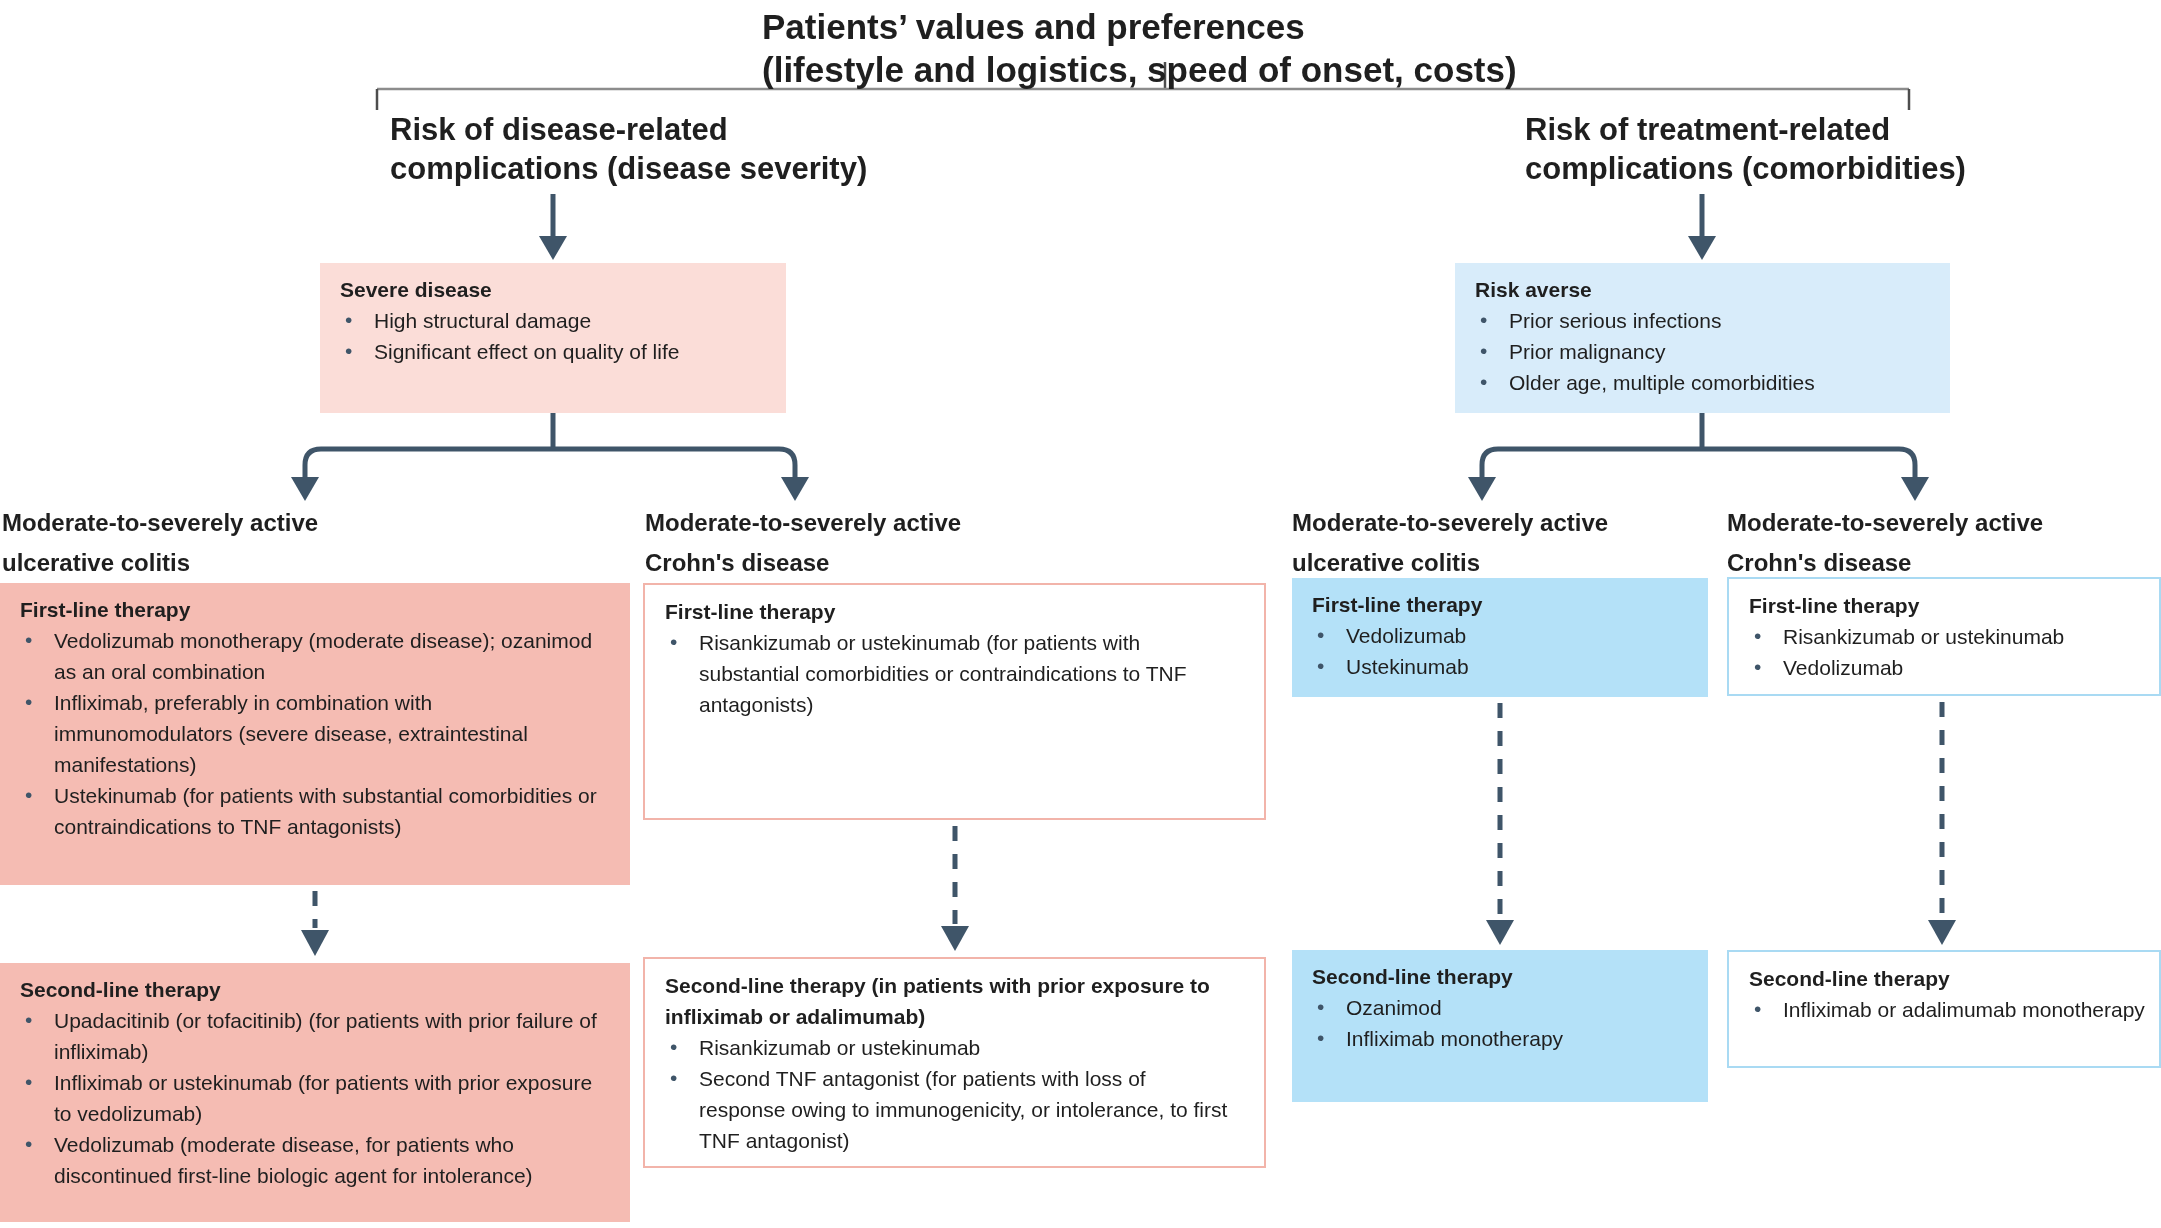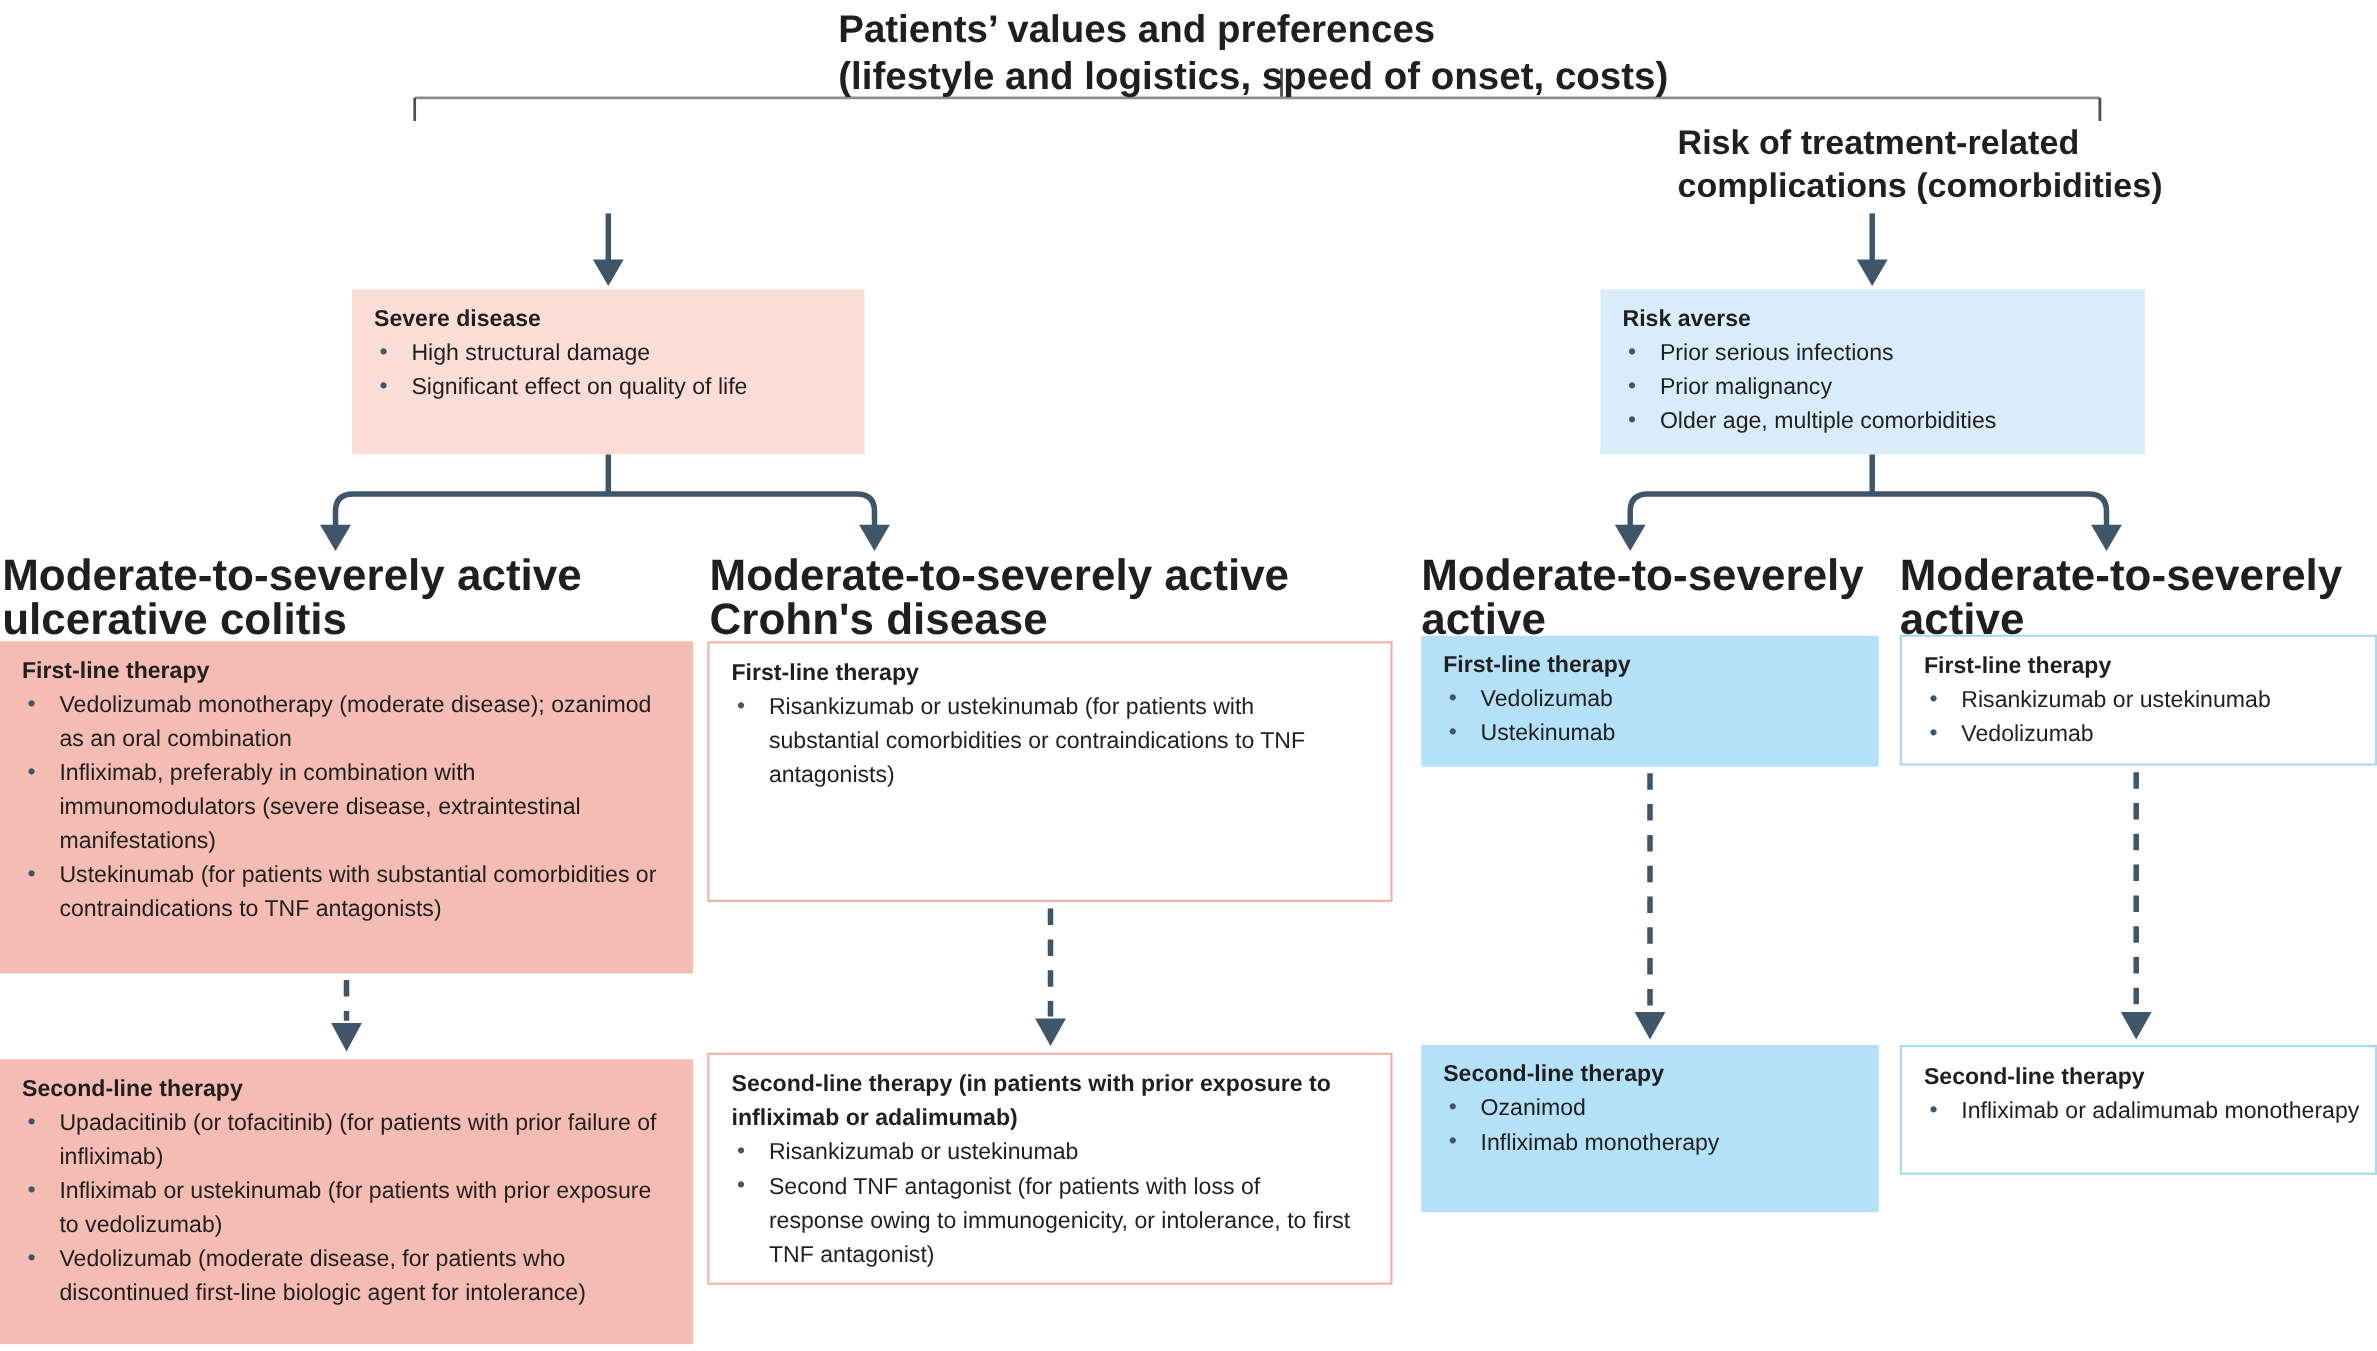--- a/index.html
+++ b/index.html
@@ -2,21 +2,21 @@
 <html style="--navy: #3f5569; --ink: #1f1f1f; --pink-solid: #f5bcb3; --pink-light: #fbddd8; --pink-border: #f2b4aa; --blue-solid: #b4e1f8; --blue-light: #d8ecfa; --blue-border: #a9daf3; --bracket-gray: #8c8c8c;"><head>
 <meta charset="utf-8">
 <style>
   html,body{margin:0;padding:0;background:#ffffff;}
   body{font-family:"Liberation Sans", sans-serif; color:var(--ink,#1f1f1f);}
   .canvas{position:relative;width:2161px;height:1228px;overflow:hidden;background:#fff;}
   .abs{position:absolute;}
   .pre{white-space:pre-line;}
   .page-title{font-size:35px;line-height:43px;font-weight:bold;letter-spacing:0;}
   .branch-header{font-size:31px;line-height:39px;font-weight:bold;}
-  .col-header{font-size:40px;line-height:40px;font-weight:bold;}
+  .col-header{font-size:24px;line-height:40px;font-weight:bold;}
   .panel{font-size:21px;line-height:31px;padding:11px 20px 8px 20px;box-sizing:border-box;}
   .panel .ptitle{font-weight:bold;}
   .pr30{padding-right:30px;}
   .pr28{padding-right:28px;}
   .pr8{padding-right:8px;}
   .bullet{position:relative;padding-left:34px;}
   .bullet::before{content:"\2022";position:absolute;left:5px;top:-1px;color:var(--navy,#3f5569);}
   .pink-solid{background:var(--pink-solid,#f5bcb3);}
   .pink-light{background:var(--pink-light,#fbddd8);}
   .blue-solid{background:var(--blue-solid,#b4e1f8);}
@@ -63,20 +63,22 @@
     <polygon class="head" points="941,926 969,926 955,951"></polygon>
     <path class="dash" d="M1500,703 V918"></path>
     <polygon class="head" points="1486,920 1514,920 1500,945"></polygon>
     <path class="dash" d="M1942,702 V918"></path>
     <polygon class="head" points="1928,920 1956,920 1942,945"></polygon>
   </svg>
 
   <div class="abs page-title pre" style="left:762px;top:5px;">Patients’ values and preferences
 (lifestyle and logistics, speed of onset, costs)</div>
 
+  <div class="abs branch-header pre" style="left:390px;top:110px;">Risk of disease-related
+complications (disease severity)</div>
   <div class="abs branch-header pre" style="left:1525px;top:110px;">Risk of treatment-related
 complications (comorbidities)</div>
 
   <div class="abs panel pink-light" style="left:320px;top:263px;width:466px;height:150px;">
     <div class="ptitle">Severe disease</div>
     <div>
         <div class="bullet">High structural damage</div>
         <div class="bullet">Significant effect on quality of life</div>
       </div>
   </div>

